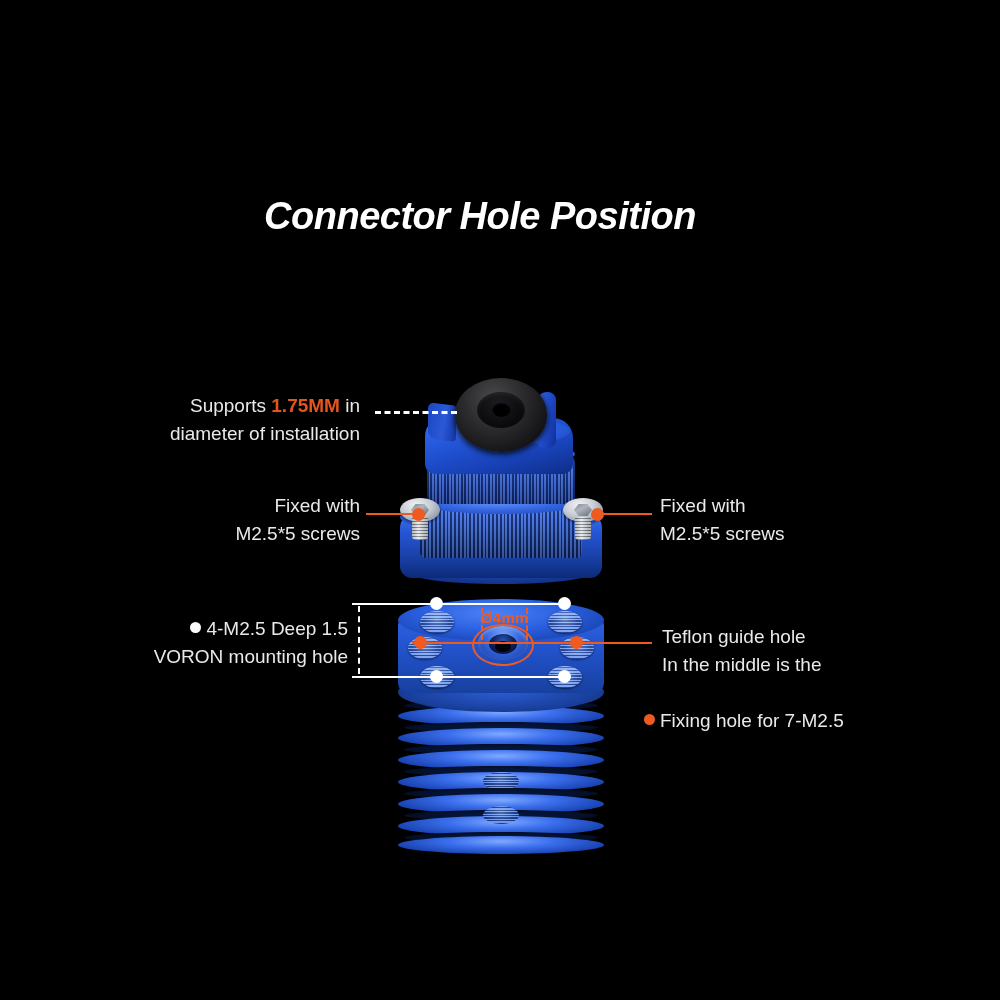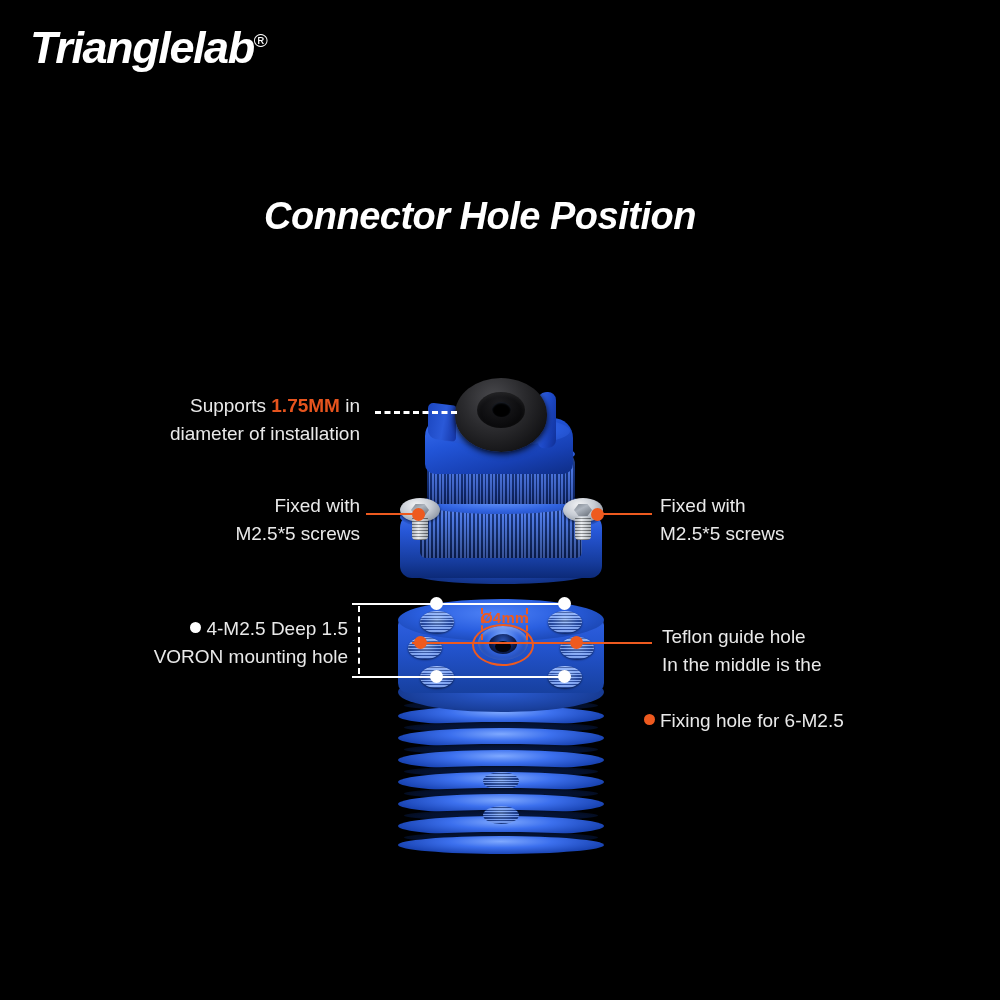--- a/index.html
+++ b/index.html
@@ -239,23 +239,20 @@
     background:
       repeating-linear-gradient(0deg, rgba(0,0,0,.35) 0px, rgba(0,0,0,.35) 1.3px, rgba(170,200,255,.55) 1.3px, rgba(170,200,255,.55) 2.6px),
       radial-gradient(ellipse at 50% 40%, #7aa6f8 0%, #2f60d8 55%, #163b92 100%);
   }
 </style>
 </head>
 <body>
 
 <div class="page">
 
-  <div class="brand">
-    <span>Trianglelab</span><span class="reg">®</span>
-  </div>
 
   <div class="headline">Connector Hole Position</div>
 
   <div class="product">
 
     <div class="fin-gap" style="top:700px;"></div>
     <div class="fin-edge" style="top:706px;"></div>
     <div class="fin-gap" style="top:722px;"></div>
     <div class="fin-edge" style="top:728px;"></div>
     <div class="fin-gap" style="top:744px;"></div>
@@ -357,16 +354,16 @@
   <div class="callout" style="left:662px; top:623px;">
     <div>Teflon guide hole</div>
     <div>In the middle is the</div>
   </div>
 
   <div class="lead" style="left:412px; top:642px; width:240px;"></div>
   <div class="dot o" style="left:414px; top:636px;"></div>
   <div class="dot o" style="left:570px; top:636px;"></div>
 
   <div class="callout" style="left:644px; top:707px;">
-    <div><span class="dot-inline dot-orange"></span><span>Fixing hole for 6-M2.5</span></div>
+    <div><span class="dot-inline dot-orange"></span><span>Fixing hole for 7-M2.5</span></div>
   </div>
 
 </div>
 
 </body></html>

